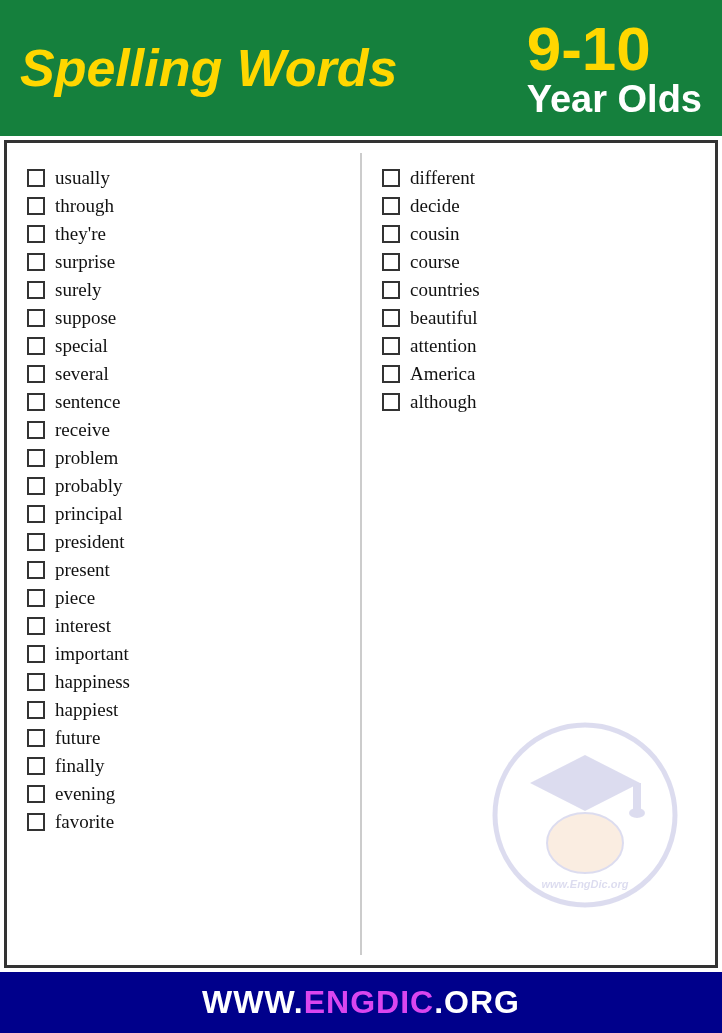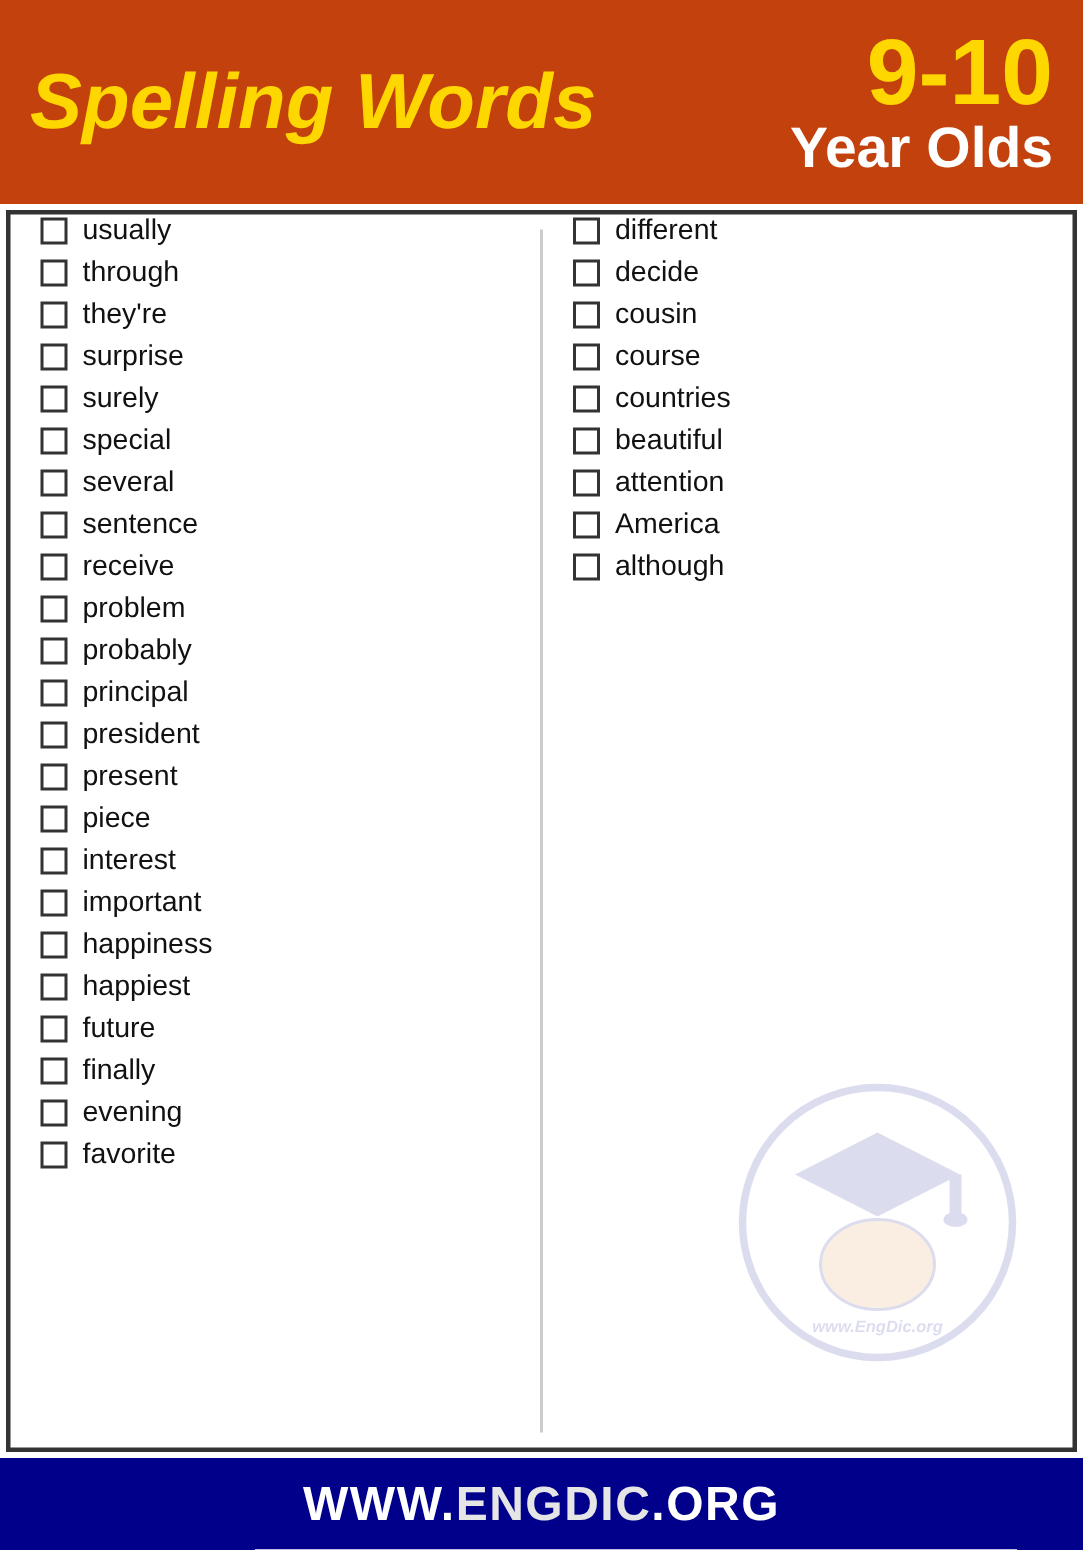--- a/index.html
+++ b/index.html
@@ -7,37 +7,36 @@
     body {
       width: 722px;
       min-height: 1033px;
       background: #fff;
       font-family: Arial, sans-serif;
       display: flex;
       flex-direction: column;
     }
 
     .header {
-      background: #c2410c;
+      background: #15803d;
       padding: 18px 20px 18px 20px;
       display: flex;
       align-items: center;
       justify-content: space-between;
     }
 
     .header-title {
       font-size: 52px;
       font-weight: 900;
       color: #FFD700;
       font-style: italic;
       line-height: 1;
     }
 
     .header-age {
-      text-align: right;
       color: #FFD700;
       line-height: 1;
     }
 
     .header-age .age-num {
       font-size: 62px;
       font-weight: 900;
       display: block;
       line-height: 1;
     }
@@ -55,21 +54,22 @@
       border: 3px solid #333;
       margin: 4px;
       display: flex;
       flex-direction: row;
       position: relative;
       overflow: hidden;
     }
 
     .col {
       flex: 1;
-      padding: 0 10px 12px 20px;
+      padding: 24px 10px 12px 20px;
+      font-family: Liberation Serif, serif;
     }
 
     .col-divider {
       width: 2px;
       background: #ccc;
       margin: 10px 0;
     }
 
     .word-item {
       display: flex;
@@ -110,21 +110,21 @@
     }
 
     .footer-text {
       font-size: 32px;
       font-weight: 900;
       color: #fff;
       letter-spacing: 1px;
     }
 
     .footer-text .highlight {
-      color: #e5e5e5;
+      color: #d946ef;
     }
   </style>
 </head>
 <body>
 
 <div class="header">
   <span class="header-title">Spelling Words</span>
   <div class="header-age">
     <span class="age-num">9-10</span>
     <span class="age-text">Year Olds</span>
@@ -149,20 +149,24 @@
       <div class="word-item">
         <span class="checkbox"></span>
         <span>surprise</span>
       </div>
       <div class="word-item">
         <span class="checkbox"></span>
         <span>surely</span>
       </div>
       <div class="word-item">
         <span class="checkbox"></span>
+        <span>suppose</span>
+      </div>
+      <div class="word-item">
+        <span class="checkbox"></span>
         <span>special</span>
       </div>
       <div class="word-item">
         <span class="checkbox"></span>
         <span>several</span>
       </div>
       <div class="word-item">
         <span class="checkbox"></span>
         <span>sentence</span>
       </div>

